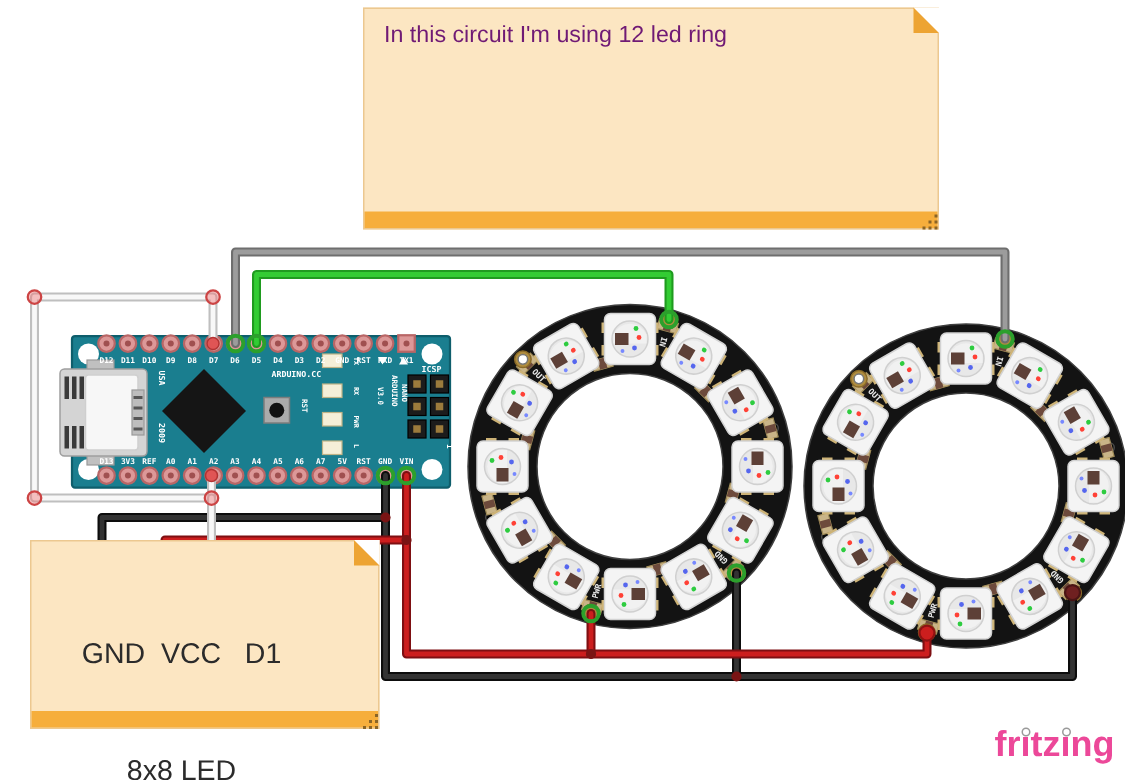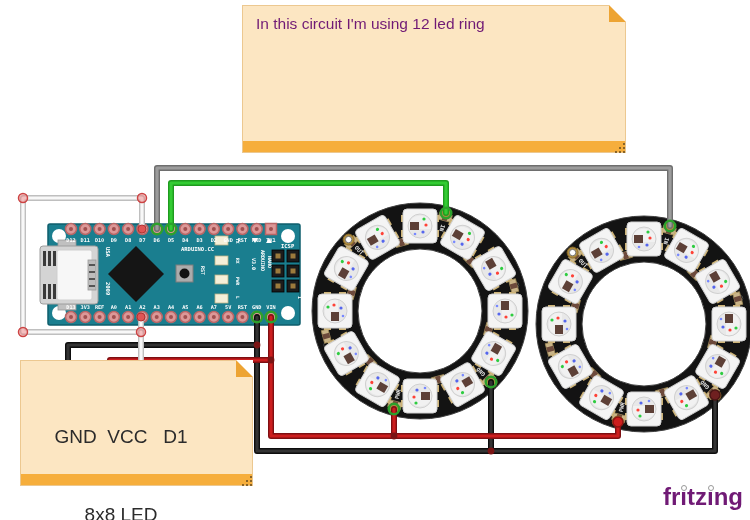--- a/index.html
+++ b/index.html
@@ -12,21 +12,21 @@
              background:linear-gradient(45deg,#eda433 49%,#ffffff 51%);}
   .note-bar{position:absolute;left:0;right:0;bottom:0;height:11px;background:#f6ae3c;}
   .grip{position:absolute;right:4px;bottom:3px;width:2px;height:2px;background:#8a6426;
         box-shadow:-4px 4px 0 #8a6426,0 4px 0 #8a6426,4px 4px 0 #8a6426,4px 0 0 #8a6426,4px -4px 0 #8a6426;}
   #note-top{left:242px;top:5px;width:384px;height:148px;}
   #note-top .note-text{padding:7px 10px 0 13px;font-size:15.5px;line-height:21px;color:#701a75;}
   #note-bottom{left:0;top:360px;width:233px;height:126px;margin-left:20px;}
   #note-bottom .note-text{padding:11px 0 0 0;width:200px;text-align:center;
         font-size:19px;line-height:26px;color:#2b2b2b;white-space:pre;}
   #logo{position:absolute;left:663px;top:483px;font-size:24px;font-weight:bold;
-        color:#701a75;letter-spacing:0px;}
+        color:#ec4899;letter-spacing:0px;}
   #logo .iring{position:relative;display:inline-block;}
   #logo .iring .ring{position:absolute;left:0.5px;top:1.5px;width:4px;height:4px;
         border:1.7px solid #9a9a9a;border-radius:50%;}
 </style>
 </head>
 <body>
 
 <div id="stage">
   <svg id="circuit" width="750" height="520" viewBox="0 0 750 520">
       <g>

